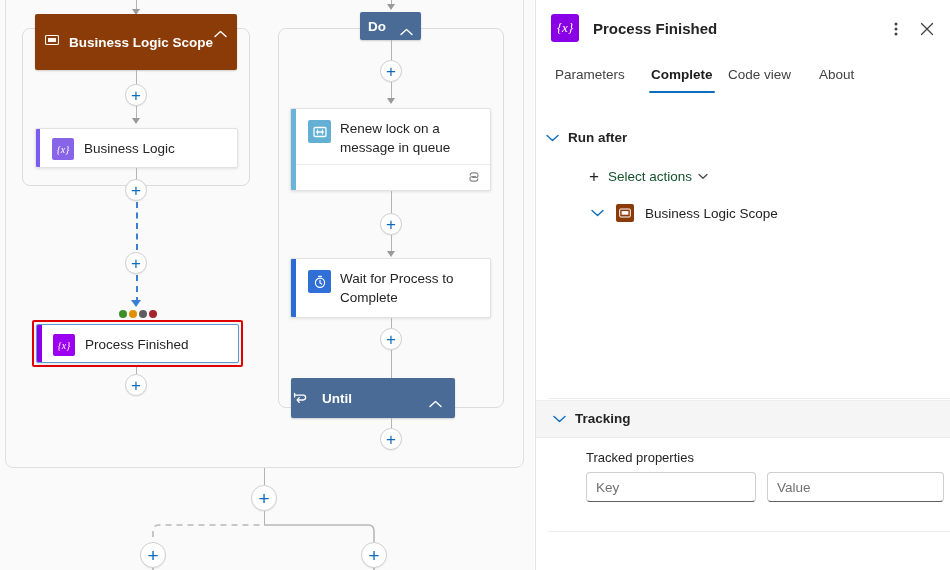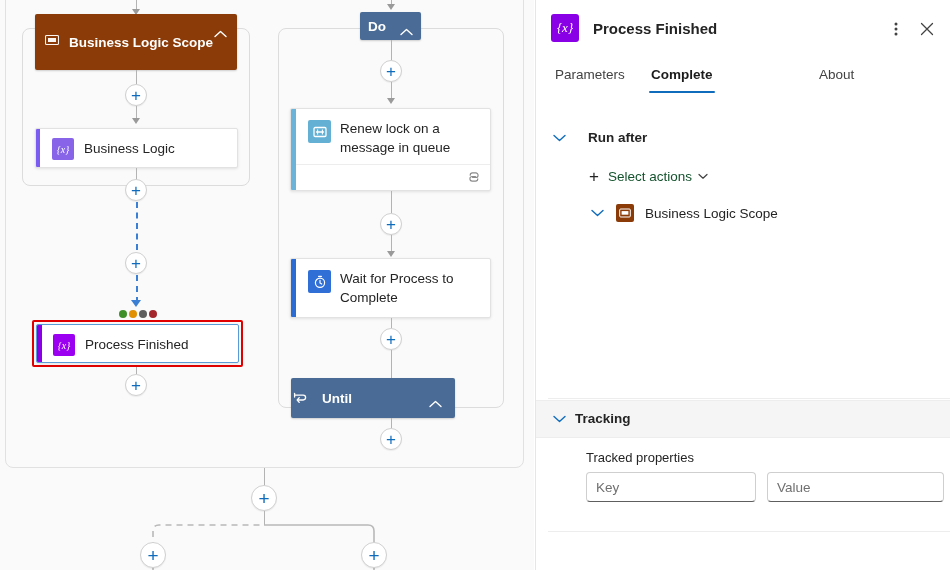--- a/index.html
+++ b/index.html
@@ -351,24 +351,25 @@
       <span class="p-close">
         <svg width="16" height="16" viewBox="0 0 16 16">
             <path d="M2.5 2.5l11 11M13.5 2.5l-11 11" stroke="#424242" stroke-width="1.25" stroke-linecap="round"></path>
           </svg>
       </span>
     </div>
 
     <div id="tabs">
       <div class="tab" style="left:17px;">Parameters</div>
       <div class="tab active" style="left:113px;">Complete</div>
+      <div class="tab" style="left:190px;">Code view</div>
       <div class="tab" style="left:281px;">About</div>
     </div>
 
-    <div class="sec-row" style="left:17px; top:130px;gap:13px;">
+    <div class="sec-row" style="left:10px; top:130px;">
       <span class="chev-sm">
         <svg width="13" height="8" viewBox="0 0 13 8">
             <path d="M1 1.5L6.5 6.5L12 1.5" fill="none" stroke="#0f6cbd" stroke-width="1.4" stroke-linecap="round" stroke-linejoin="round"></path>
           </svg>
       </span>
       <span class="sec-title">Run after</span>
     </div>
 
     <div class="sec-row" style="left:53px; top:168px;">
       <span class="sa-plus">+</span>

